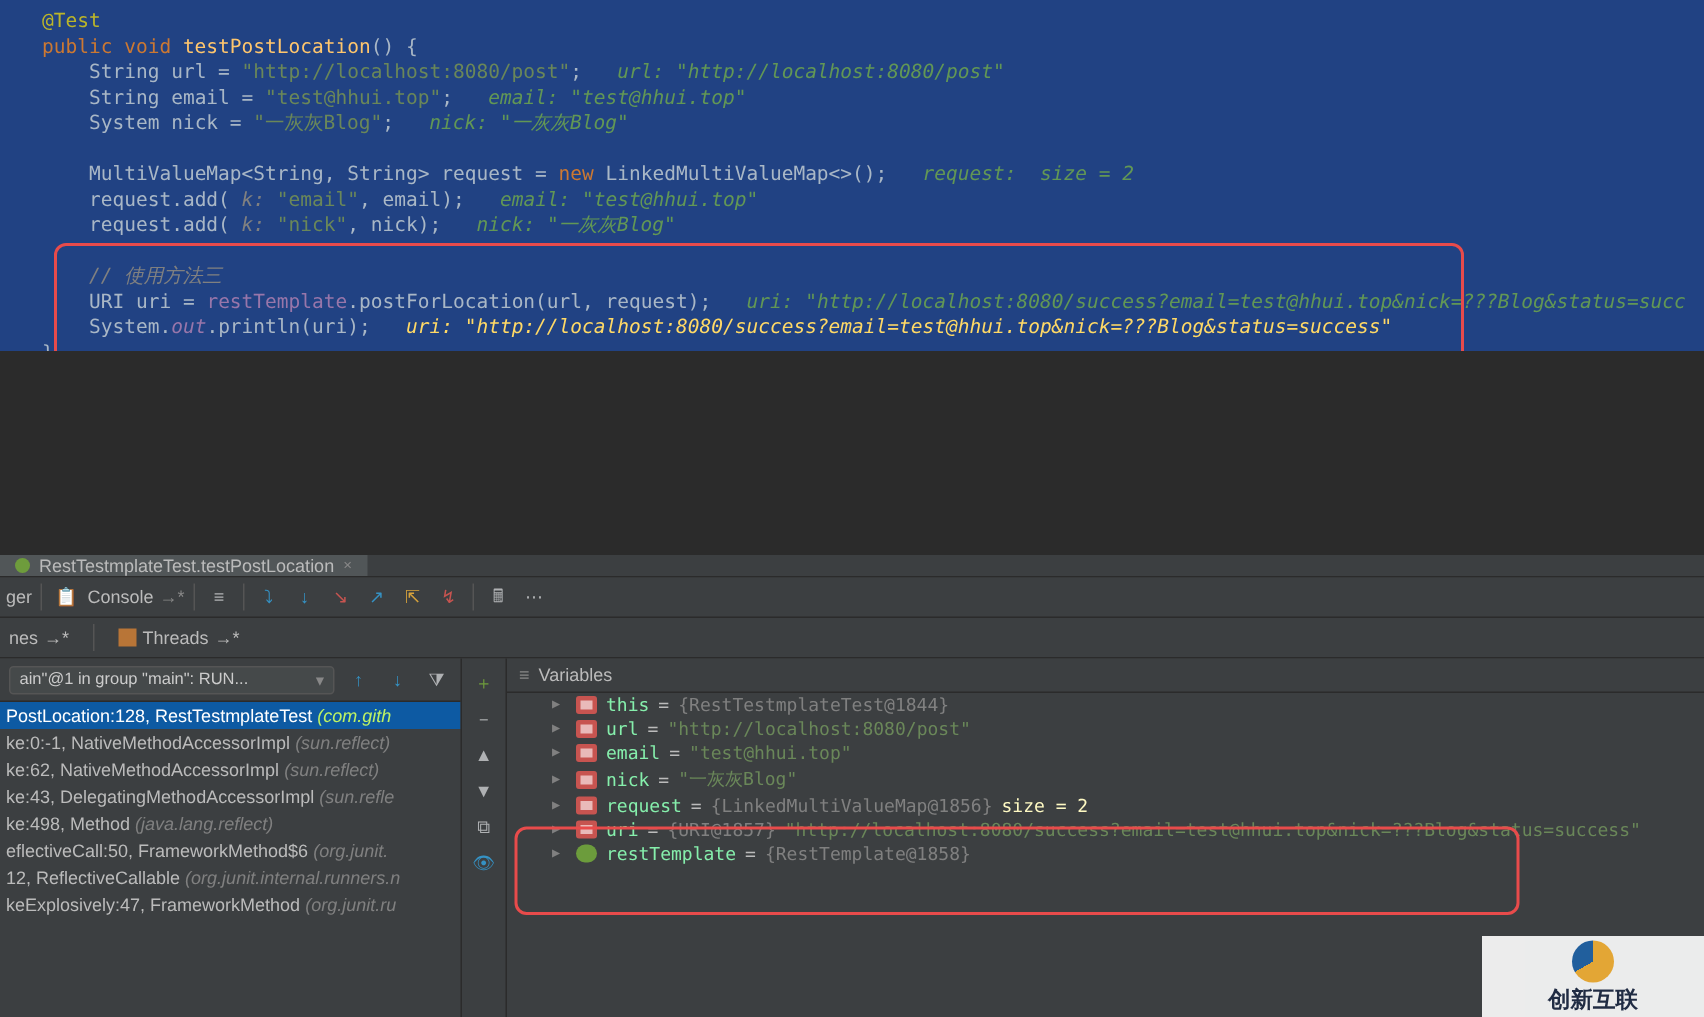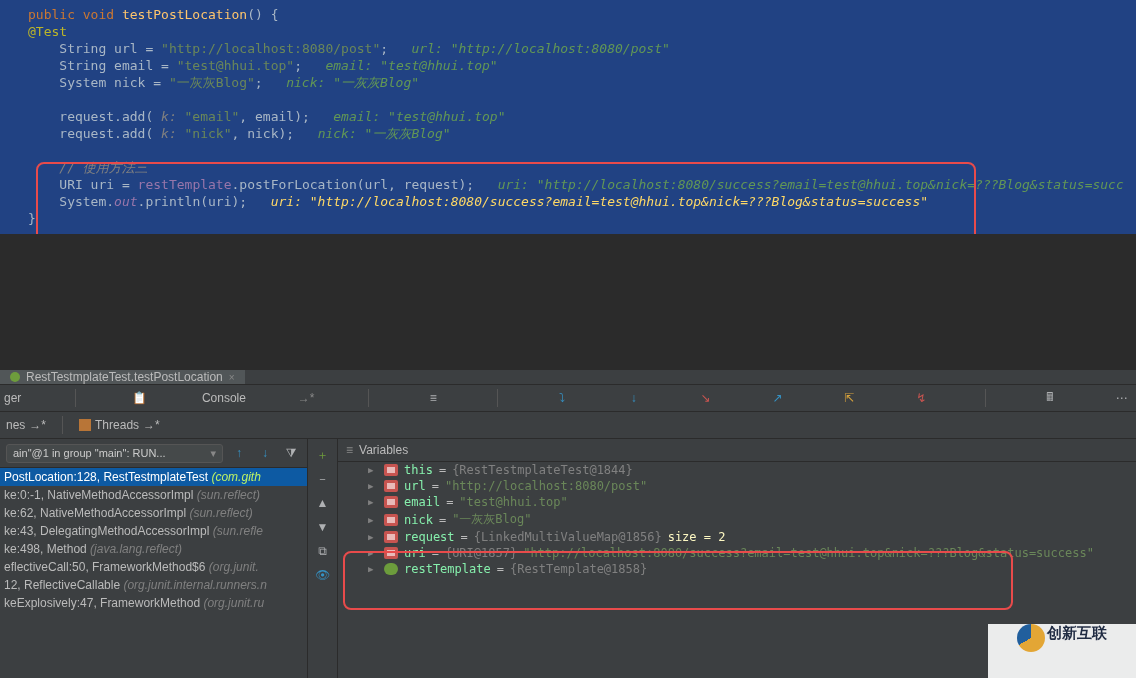--- a/index.html
+++ b/index.html
@@ -84,21 +84,20 @@
   gap: 6px;
 }
 .tab-close { color: #888; font-size: 10px; }
 .toolbar {
   background: #3c3f41;
   display: flex;
   align-items: center;
   gap: 4px;
   padding: 3px 4px;
   border-bottom: 1px solid #2b2b2b;
-  justify-content: space-between;
 }
 .tb-btn { width: 20px; height: 20px; display: inline-flex; align-items: center; justify-content: center; color: #afb1b3; border-radius: 3px; }
 .tb-sep { width: 1px; height: 18px; background: #555; margin: 0 2px; }
 
 .debug-body {
   display: flex;
   height: 240px;
 }
 .frames-col {
   width: 308px;
@@ -197,41 +196,43 @@
 
 .logo-watermark {
   position: absolute;
   right: 0;
   bottom: 0;
   width: 148px;
   height: 54px;
   background: #fff;
   opacity: 0.9;
   display: flex;
-  align-items: flex-start;
+  align-items: center;
   justify-content: center;
   gap: 2px;
   font-family: sans-serif;
   font-weight: bold;
+  flex-direction: column;
 }
 .logo-watermark .icon { width:28px; height:28px; border-radius:50%; background: conic-gradient(#f6b234 0 240deg, #1f63a8 240deg 360deg); }
 .logo-watermark .txt { color:#1e2a44; font-size:15px; }
 
 .threads-pill { display:flex; align-items:center; gap:4px; padding: 2px 6px; }
 </style>
 </head>
 <body>
 
 <div class="editor-area">
+  <div class="code-line"><span class="ann">@Test</span></div>
   <div class="code-line"><span class="kw">public void</span> <span class="method">testPostLocation</span><span class="plain">() {</span></div>
-  <div class="code-line"><span class="ann">@Test</span></div>
   <div class="code-line">    <span class="plain">String url = </span><span class="strlit">"http://localhost:8080/post"</span><span class="plain">;</span>   <span class="run-hint">url: "http://localhost:8080/post"</span></div>
   <div class="code-line">    <span class="plain">String email = </span><span class="strlit">"test@hhui.top"</span><span class="plain">;</span>   <span class="run-hint">email: "test@hhui.top"</span></div>
   <div class="code-line">    <span class="plain">System nick = </span><span class="strlit">"一灰灰Blog"</span><span class="plain">;</span>   <span class="run-hint">nick: "一灰灰Blog"</span></div>
   <div class="code-line"> </div>
+  <div class="code-line">    <span class="plain">MultiValueMap&lt;String, String&gt; request = </span><span class="kw">new</span><span class="plain"> LinkedMultiValueMap&lt;&gt;();</span>   <span class="run-hint">request:  size = 2</span></div>
   <div class="code-line">    <span class="plain">request.add(</span><span class="com"> k: </span><span class="strlit">"email"</span><span class="plain">, email);</span>   <span class="run-hint">email: "test@hhui.top"</span></div>
   <div class="code-line">    <span class="plain">request.add(</span><span class="com"> k: </span><span class="strlit">"nick"</span><span class="plain">, nick);</span>   <span class="run-hint">nick: "一灰灰Blog"</span></div>
   <div class="code-line"> </div>
   <div class="code-line">    <span class="com">// 使用方法三</span></div>
   <div class="code-line">    <span class="plain">URI uri = </span><span class="purple">restTemplate</span><span class="plain">.postForLocation(url, request);</span>   <span class="run-hint">uri: "http://localhost:8080/success?email=test@hhui.top&amp;nick=???Blog&amp;status=succ</span></div>
   <div class="code-line">    <span class="plain">System.</span><span class="purple" style="font-style:italic">out</span><span class="plain">.println(uri);</span>   <span class="highlight-yellow">uri: "http://localhost:8080/success?email=test@hhui.top&amp;nick=???Blog&amp;status=success"</span></div>
   <div class="code-line"><span class="plain">}</span></div>
 
   <div class="red-box red-box-1"></div>
   <div class="black-bottom"></div>

